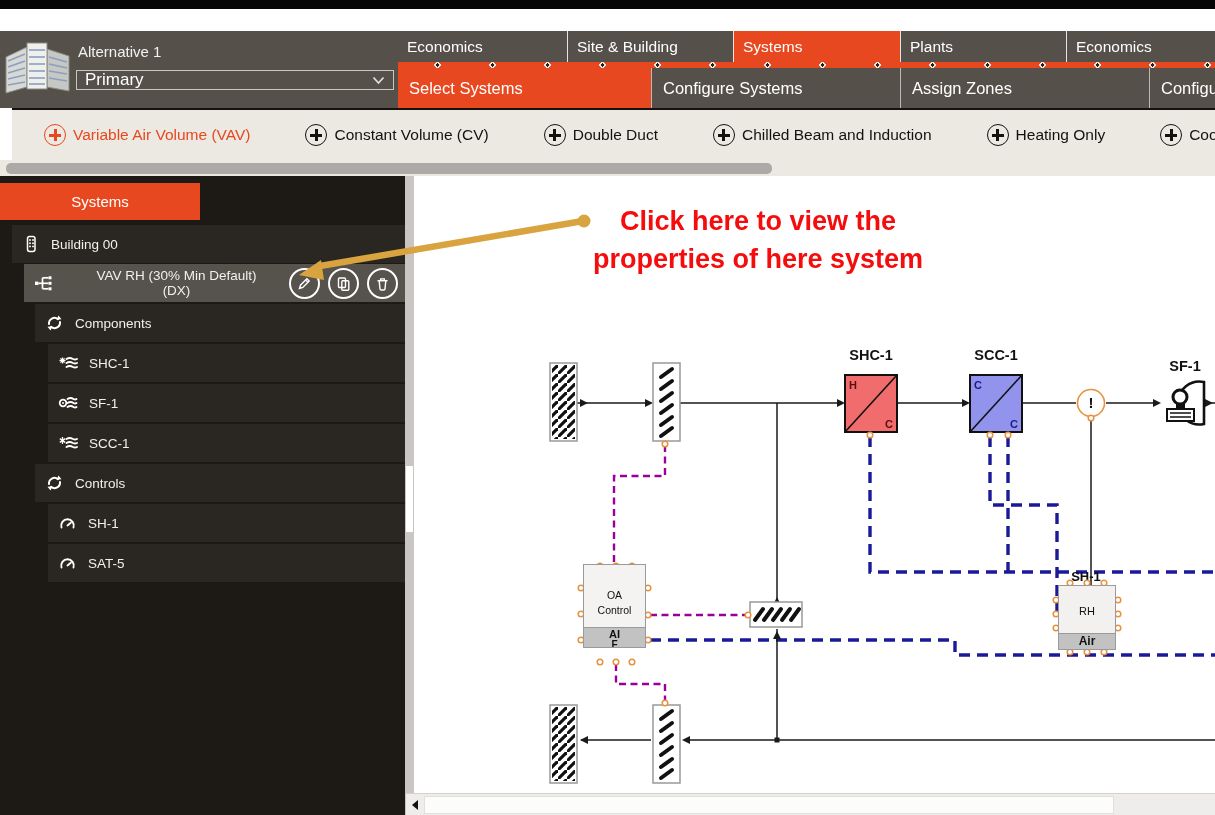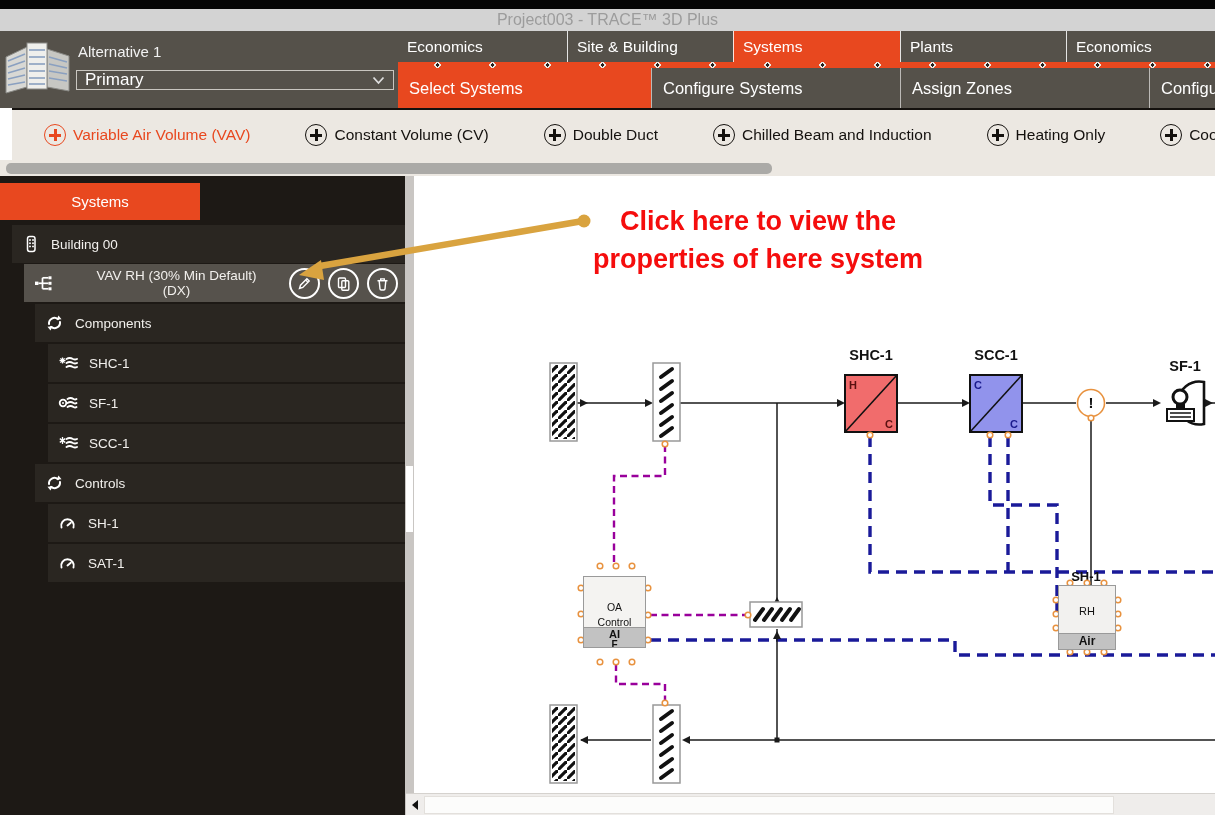--- a/index.html
+++ b/index.html
@@ -67,21 +67,21 @@
            display:flex;align-items:center;justify-content:center;flex:none;cursor:pointer;}
   .side-scroll{position:absolute;left:405px;top:176px;width:9px;height:639px;background:#c9c6c3;}
   .side-thumb{position:absolute;left:1px;top:290px;width:7px;height:66px;background:#fff;}
   
   .canvas{position:absolute;left:414px;top:176px;width:801px;height:639px;background:#fff;}
   .diagram{position:absolute;left:0;top:0;}
   .caption{position:absolute;left:134px;top:26px;width:420px;text-align:center;font-weight:bold;
            font-size:27px;line-height:38px;color:#f50d0d;}
   .comp-box{position:absolute;border:1.5px solid #9a9a9a;background:#f4f3f1;box-sizing:border-box;
             font-size:10.5px;color:#111;text-align:center;cursor:pointer;}
-  .oa-box{left:169px;top:400px;width:63px;height:72px;}
+  .oa-box{left:169px;top:388px;width:63px;height:84px;}
   .oa-text{margin-top:23px;line-height:15px;}
   .box-strip{position:absolute;left:0;bottom:0;width:100%;background:#c2c2c2;border-top:1px solid #9a9a9a;
              font-weight:bold;overflow:hidden;}
   .oa-strip{height:19px;font-size:11px;line-height:12px;}
   .oa-clip{height:7px;overflow:hidden;font-size:10px;line-height:9px;}
   .rh-box{left:644px;top:409px;width:58px;height:65px;background:#f2f1ef;}
   .rh-text{margin-top:19px;font-size:11px;}
   .rh-strip{height:15px;font-size:12px;line-height:14px;}
   .canvas-hscroll{position:absolute;left:-8px;top:617px;width:809px;height:22px;background:#efedeb;
                   border-top:1px solid #d5d2ce;box-sizing:border-box;}
@@ -92,23 +92,20 @@
   .ch-thumb{position:absolute;left:18px;top:2px;width:690px;height:18px;background:#fcfcfb;
             border:1px solid #e3e0dc;box-sizing:border-box;cursor:pointer;}
   .overlay{position:absolute;left:0;top:0;pointer-events:none;}
 </style>
 </head>
 <body>
 
 <div id="app">
 
   <div class="top-black"></div>
-  <div class="titlebar">
-    <span>Project003 - TRACE™ 3D Plus</span>
-  </div>
 
   <div class="header">
     <svg class="bldg3d" width="72" height="68" viewBox="0 0 72 68">
       <polygon points="4,24 25,14 25,54 4,60" fill="#d8d8d4" stroke="#8a8a86" stroke-width="1"></polygon>
       <polygon points="45,16 67,23 67,58 45,54" fill="#c7c7c3" stroke="#8a8a86" stroke-width="1"></polygon>
       <rect x="25" y="10" width="20" height="46" fill="#efefec" stroke="#8a8a86" stroke-width="1"></rect>
       <g stroke="#8aa0c0" stroke-width="1.6">
         <line x1="6" y1="28" x2="23" y2="21"></line>
           <line x1="6" y1="34" x2="23" y2="28"></line>
         <line x1="6" y1="40" x2="23" y2="35"></line>
@@ -350,21 +347,21 @@
       <span>SH-1</span>
     </div>
 
     <div class="trow row-sat">
       <span class="ticon">
         <svg width="19" height="18" viewBox="0 0 19 18">
             <path d="M3.5 13.5 a6.3 6.3 0 1 1 12 0" fill="none" stroke="#fff" stroke-width="1.9" stroke-linecap="round"></path>
         <line x1="9.5" y1="11.5" x2="12.8" y2="8.7" stroke="#fff" stroke-width="1.9" stroke-linecap="round"></line>
           </svg>
       </span>
-      <span>SAT-1</span>
+      <span>SAT-5</span>
     </div>
   </div>
 
   <div class="side-scroll">
     <div class="side-thumb"></div>
   </div>
 
   <div class="canvas">
 
     <svg class="diagram" width="801" height="639" viewBox="0 0 801 639">

